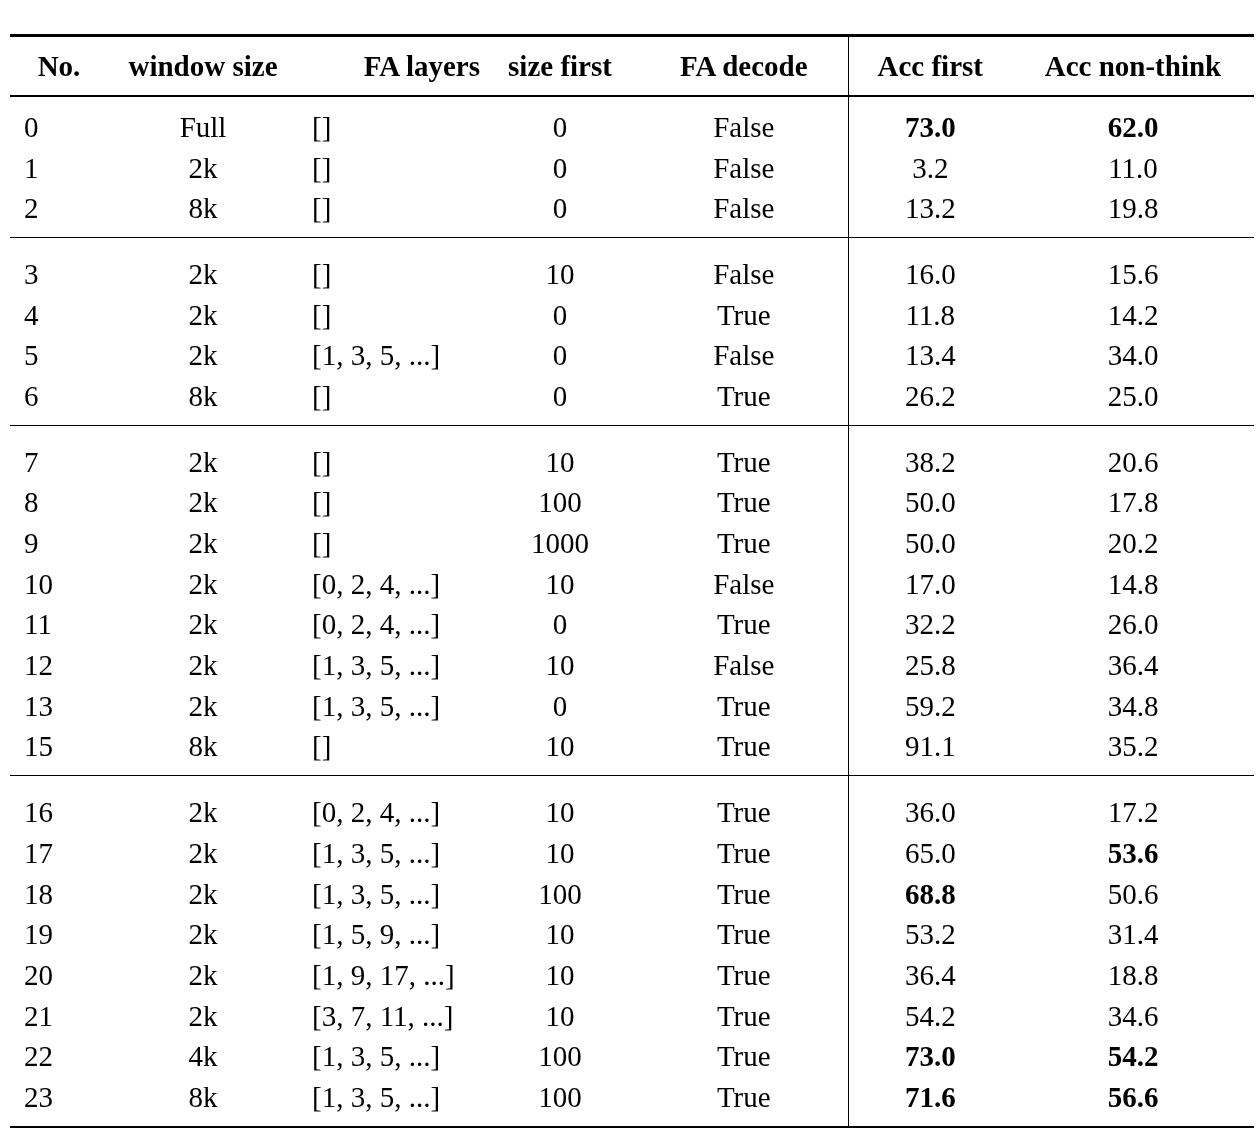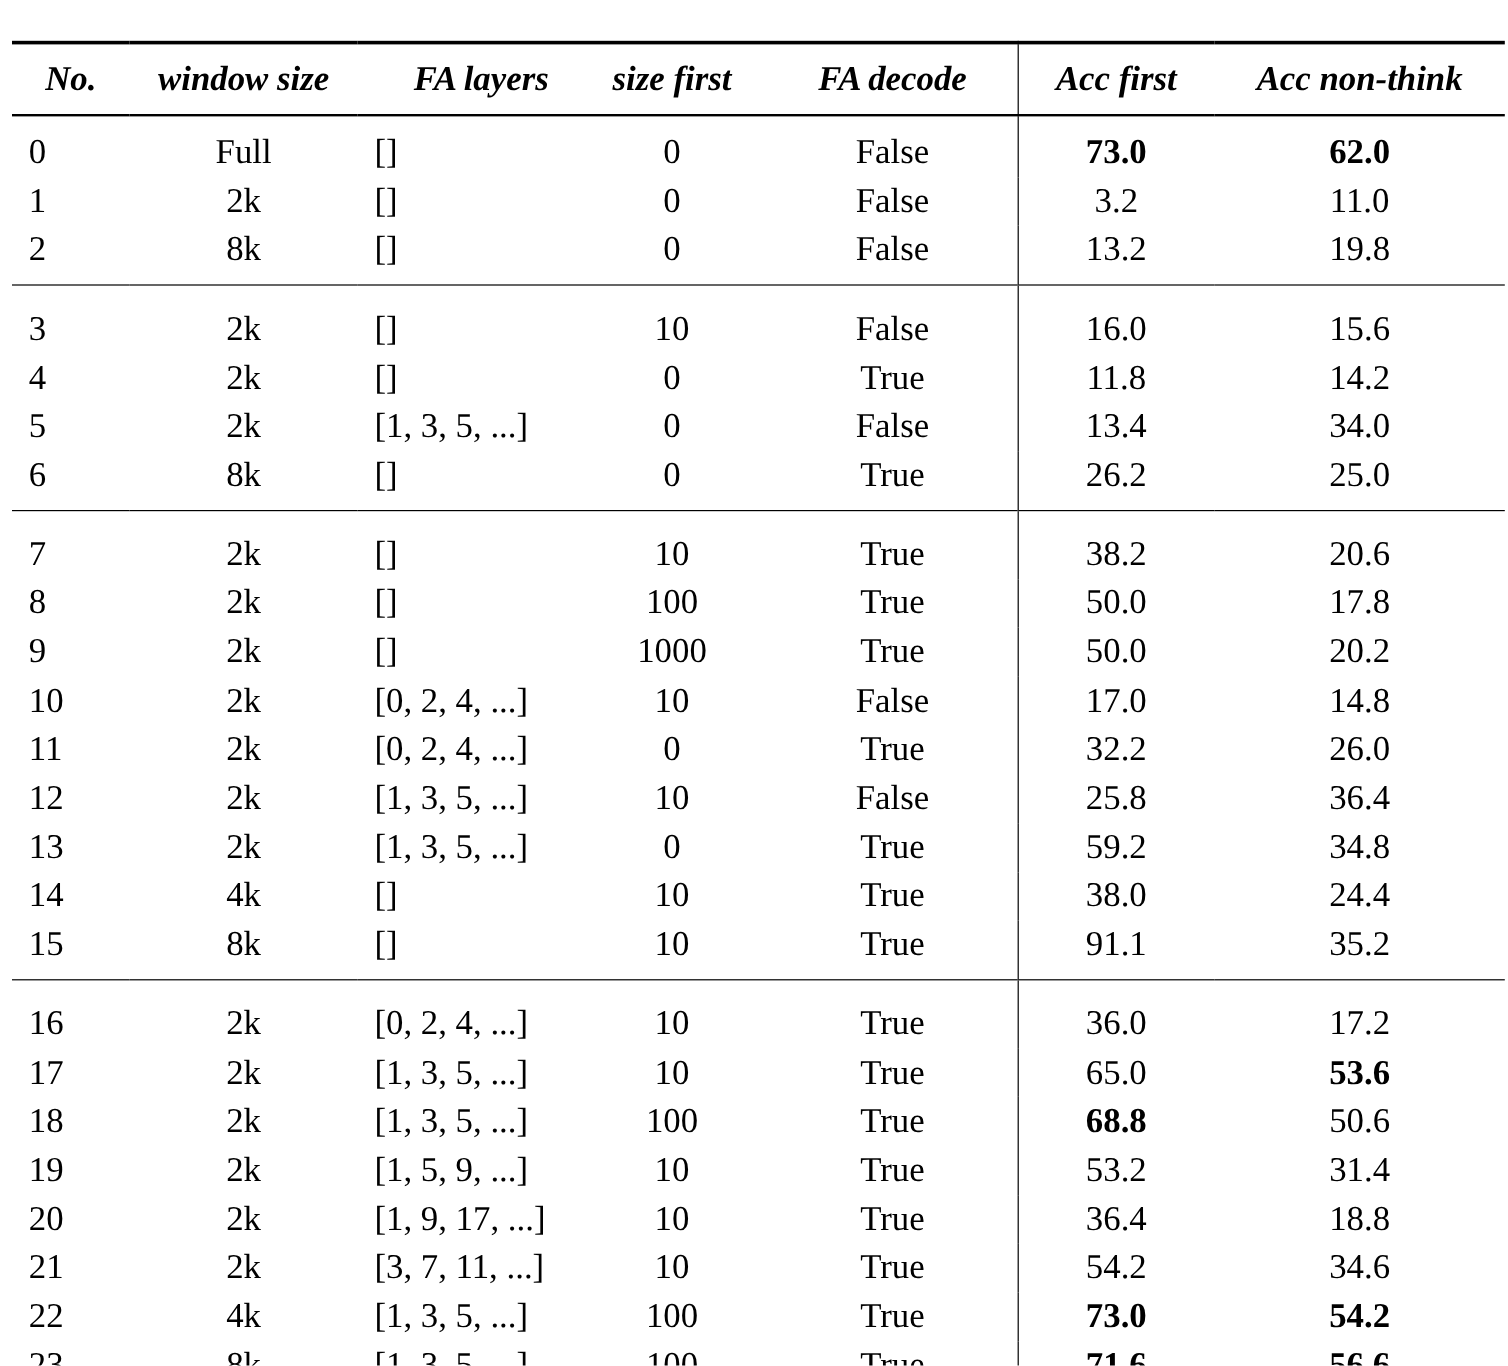--- a/index.html
+++ b/index.html
@@ -6,29 +6,29 @@
     body {
       width: 1257px; height: 1138px; overflow: hidden; position: relative;
       font-family: "Liberation Serif", "DejaVu Serif", serif;
       color: #000;
     }
     .table-wrap { position: absolute; left: 10px; top: 34px; width: 1244px; }
     table { border-collapse: collapse; width: 100%; font-size: 29px; table-layout: fixed; }
     col.c0 { width: 98px; } col.c1 { width: 190px; } col.c2 { width: 182px; }
     col.c3 { width: 160px; } col.c4 { width: 208px; } col.c5 { width: 164px; } col.c6 { width: 242px; }
     thead tr { border-top: 3px solid #000; border-bottom: 2px solid #000; }
-    thead th { font-weight: bold; height: 58px; padding: 0; vertical-align: middle; white-space: nowrap; font-style: italic; }
+    thead th { font-weight: bold; height: 58px; padding: 0; vertical-align: middle; white-space: nowrap; }
     tbody td { height: 40.7px; padding: 0; vertical-align: middle; white-space: nowrap; line-height: 1; }
     tbody.group { border-bottom: 1.5px solid #000; }
     tbody.group.last { border-bottom: 2px solid #000; }
     tbody.group tr:first-child td { padding-top: 16px; }
     tbody.group:first-of-type tr:first-child td { padding-top: 10px; }
     tbody.group tr:last-child td { padding-bottom: 8px; }
     .l { text-align: left; padding-left: 14px; }
-    .lh { text-align: center; padding-left: 24px; }
+    .lh { text-align: right; padding-left: 24px; }
     .c { text-align: center; }
     .sep { border-right: 1.3px solid #000; text-align: center; }
     th.sep { border-right: 1.3px solid #000; }
     .b { font-weight: bold; }
     td.no { padding-left: 14px; text-align: left; }
     th.no { text-align: center; }
   </style>
 </head>
 <body>
 
@@ -179,29 +179,20 @@
         <tr>
           <td class="no">13</td>
           <td class="c">2k</td>
           <td class="l">[1, 3, 5, ...]</td>
           <td class="c">0</td>
           <td class="c sep">True</td>
           <td class="c">59.2</td>
           <td class="c">34.8</td>
         </tr>
         <tr>
-          <td class="no">14</td>
-          <td class="c">4k</td>
-          <td class="l">[]</td>
-          <td class="c">10</td>
-          <td class="c sep">True</td>
-          <td class="c">38.0</td>
-          <td class="c">24.4</td>
-        </tr>
-        <tr>
           <td class="no">15</td>
           <td class="c">8k</td>
           <td class="l">[]</td>
           <td class="c">10</td>
           <td class="c sep">True</td>
           <td class="c">91.1</td>
           <td class="c">35.2</td>
         </tr>
       </tbody>
       <tbody class="group last">

